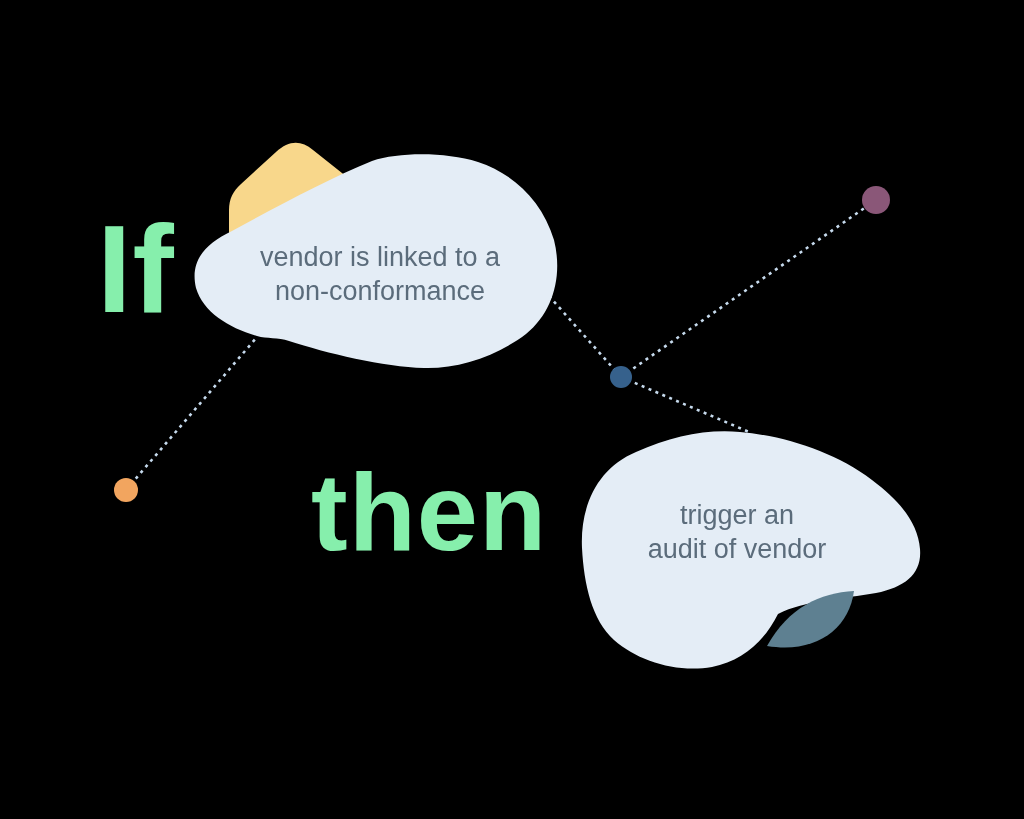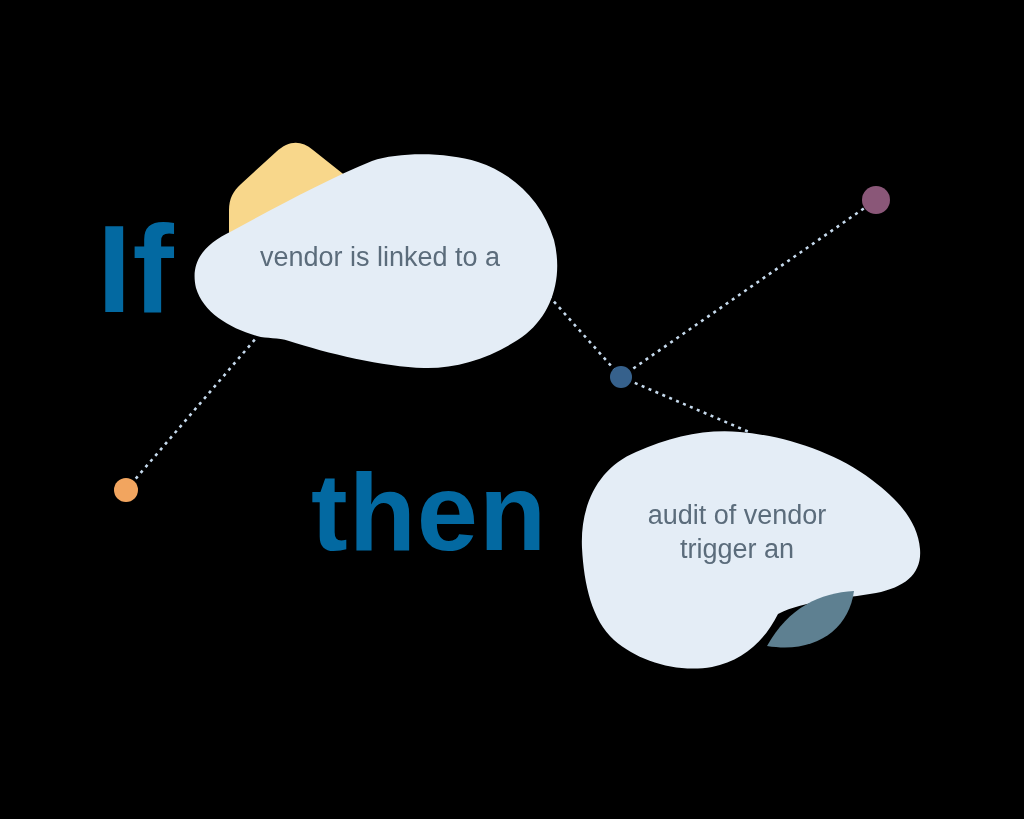--- a/index.html
+++ b/index.html
@@ -7,21 +7,21 @@
     position: relative;
     width: 1024px;
     height: 819px;
     background: #000;
     overflow: hidden;
     font-family: "Liberation Sans", sans-serif;
   }
   .stage svg { position: absolute; inset: 0; display: block; }
   .keyword {
     position: absolute;
-    color: #0369a1;
+    color: #86efac;
     font-weight: bold;
     line-height: 1;
     letter-spacing: 1px;
     white-space: nowrap;
     user-select: none;
   }
   .keyword.if   { left: 97px;  top: 207px; font-size: 124px; }
   .keyword.then { left: 311px; top: 457px; font-size: 110px; }
   .blob-label {
     position: absolute;
@@ -88,20 +88,21 @@
     <circle cx="621" cy="377" r="11" fill="#36618c"></circle>
     <circle cx="876" cy="200" r="14" fill="#8a5778"></circle>
   </svg>
 
   <div class="keyword if">If</div>
 
   <div class="keyword then">then</div>
 
   <div class="blob-label condition">
     <span>vendor is linked to a</span>
+    <span>non-conformance</span>
   </div>
 
   <div class="blob-label action">
+    <span>trigger an</span>
     <span>audit of vendor</span>
-    <span>trigger an</span>
   </div>
 
 </div>
 
 </body></html>

